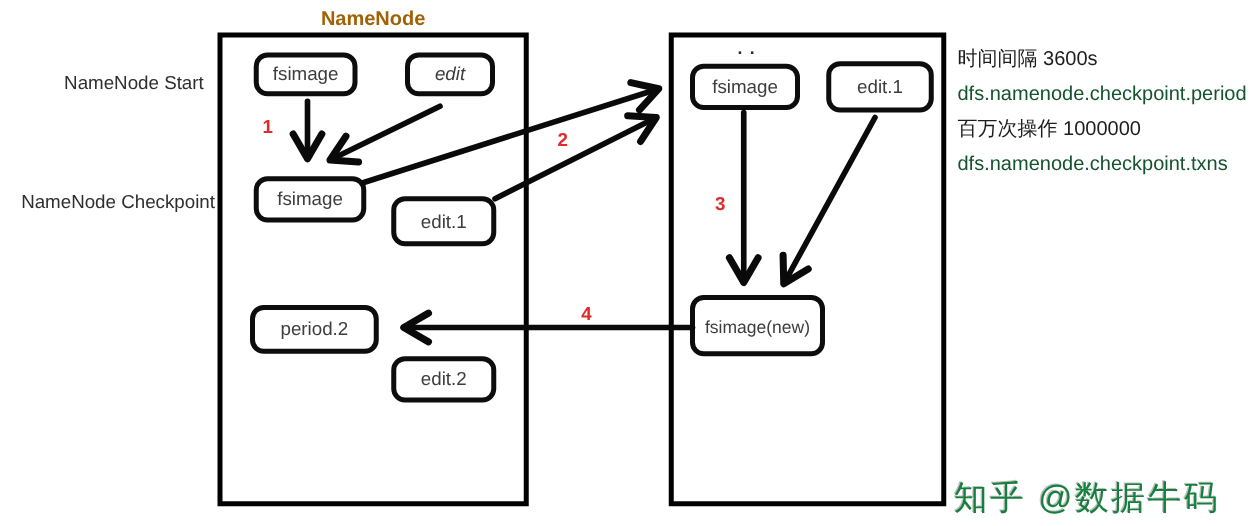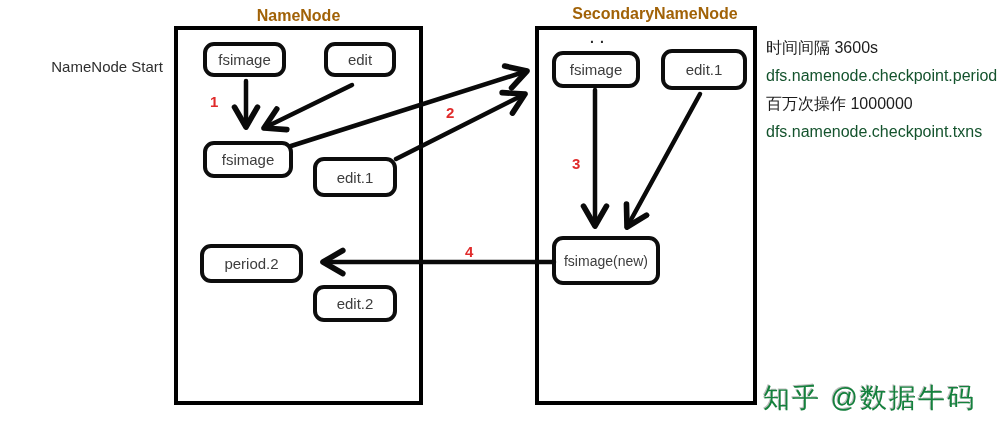--- a/index.html
+++ b/index.html
@@ -49,21 +49,21 @@
     border-radius: 11px;
     background: #ffffff;
     display: flex;
     align-items: center;
     justify-content: center;
     font-size: 15px;
     color: #3d3d3d;
     z-index: 2;
   }
   .nn-fsimage-top  { left: 203px; top: 42px;  width: 83px;  height: 35px; }
-  .nn-edit         { left: 324px; top: 42px;  width: 72px;  height: 35px; }
+  .nn-edit         { left: 324px; top: 42px;  width: 72px;  height: 35px; font-style: italic; }
   .nn-fsimage-mid  { left: 203px; top: 141px; width: 90px;  height: 37px; }
   .nn-edit1        { left: 313px; top: 157px; width: 84px;  height: 40px; }
   .nn-fsimage2     { left: 200px; top: 244px; width: 103px; height: 39px; }
   .nn-edit2        { left: 313px; top: 285px; width: 84px;  height: 37px; }
   .sn-fsimage      { left: 552px; top: 51px;  width: 88px;  height: 37px; }
   .sn-edit1        { left: 661px; top: 49px;  width: 86px;  height: 41px; }
   .sn-fsimage-new  { left: 552px; top: 236px; width: 108px; height: 49px; font-size: 14px; text-align: center; }
 
   .dots {
     position: absolute;
@@ -118,23 +118,23 @@
     z-index: 3;
     pointer-events: none;
   }
 </style>
 </head>
 <body>
 
 <div class="canvas">
 
   <div class="side-label label-start">NameNode Start</div>
+  <div class="side-label label-checkpoint">NameNode Checkpoint</div>
 
   <div class="box-title title-namenode">NameNode</div>
-  <div class="box-title title-secondary">SecondaryNameNode</div>
 
   <div class="big-box namenode-box"></div>
   <div class="big-box secondary-box"></div>
 
   <div class="node nn-fsimage-top">fsimage</div>
   <div class="node nn-edit">edit</div>
   <div class="node nn-fsimage-mid">fsimage</div>
   <div class="node nn-edit1">edit.1</div>
   <div class="node nn-fsimage2">period.2</div>
   <div class="node nn-edit2">edit.2</div>

